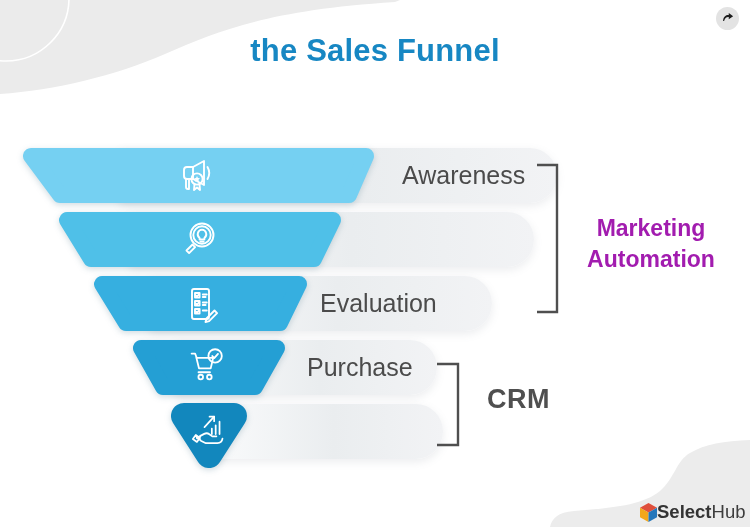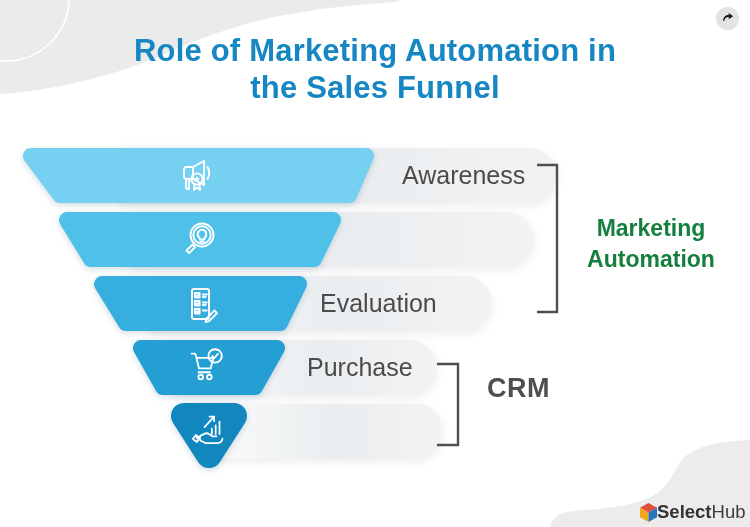--- a/index.html
+++ b/index.html
@@ -49,24 +49,24 @@
     font-size:25px;color:#4b4b4b;white-space:nowrap;
   }
   .sl-1{top:148px;left:402px}
   .sl-2{top:212px;left:350px}
   .sl-3{top:276px;left:320px}
   .sl-4{top:340px;left:307px}
   .sl-5{top:404px;left:270px}
 
   .group-ma{
     position:absolute;top:213px;left:567px;width:168px;z-index:3;text-align:center;
-    font-size:23px;font-weight:bold;color:#15803d;line-height:1.35;
+    font-size:23px;font-weight:bold;color:#a21caf;line-height:1.35;
   }
   .group-crm{
-    position:absolute;top:373px;left:487px;z-index:3;
+    position:absolute;top:384px;left:487px;z-index:3;
     font-size:27px;font-weight:bold;color:#4f4f4f;letter-spacing:.5px;
   }
 
   .brand{position:absolute;top:502px;left:640px;z-index:5;display:flex;align-items:center;}
   .brand-text{font-size:18.5px;color:#3d3d3d;line-height:20px;}
   .brand-text .b{font-weight:bold;color:#333;}
 </style>
 </head>
 <body>
 
@@ -81,21 +81,20 @@
     <path d="M750,440 C724,441 705,444 690,453 C676,461 675,478 660,491 C643,505 613,508 574,511 C558,512.5 552,518 550,527 L750,527 Z" fill="#ececec"></path>
   </svg>
 
   <div class="share-btn">
     <svg width="15" height="15" viewBox="0 0 24 24">
       <path d="M5,16 C5,9.5 9.5,5.5 14,6.5 L14,3 L21,8.5 L14,13 L14,9.5 C10.5,9 7.5,11.5 6.5,16 Z" fill="#1c1c1c"></path>
     </svg>
   </div>
 
   <div class="title">
-    <div>Role of Marketing Automation in</div>
     <div>the Sales Funnel</div>
   </div>
 
   <div class="band band-1"></div>
   <div class="band band-2"></div>
   <div class="band band-3"></div>
   <div class="band band-4"></div>
   <div class="band band-5"></div>
 
   <svg class="funnel-svg" width="750" height="527" viewBox="0 0 750 527">

